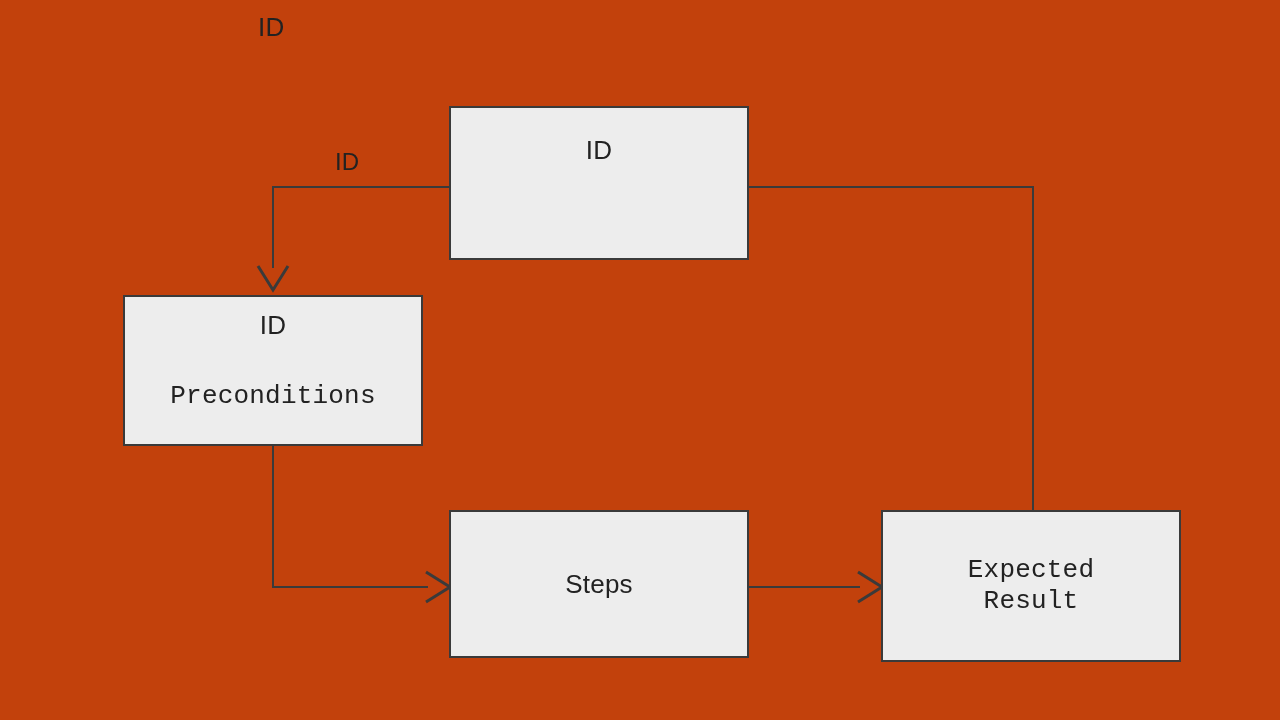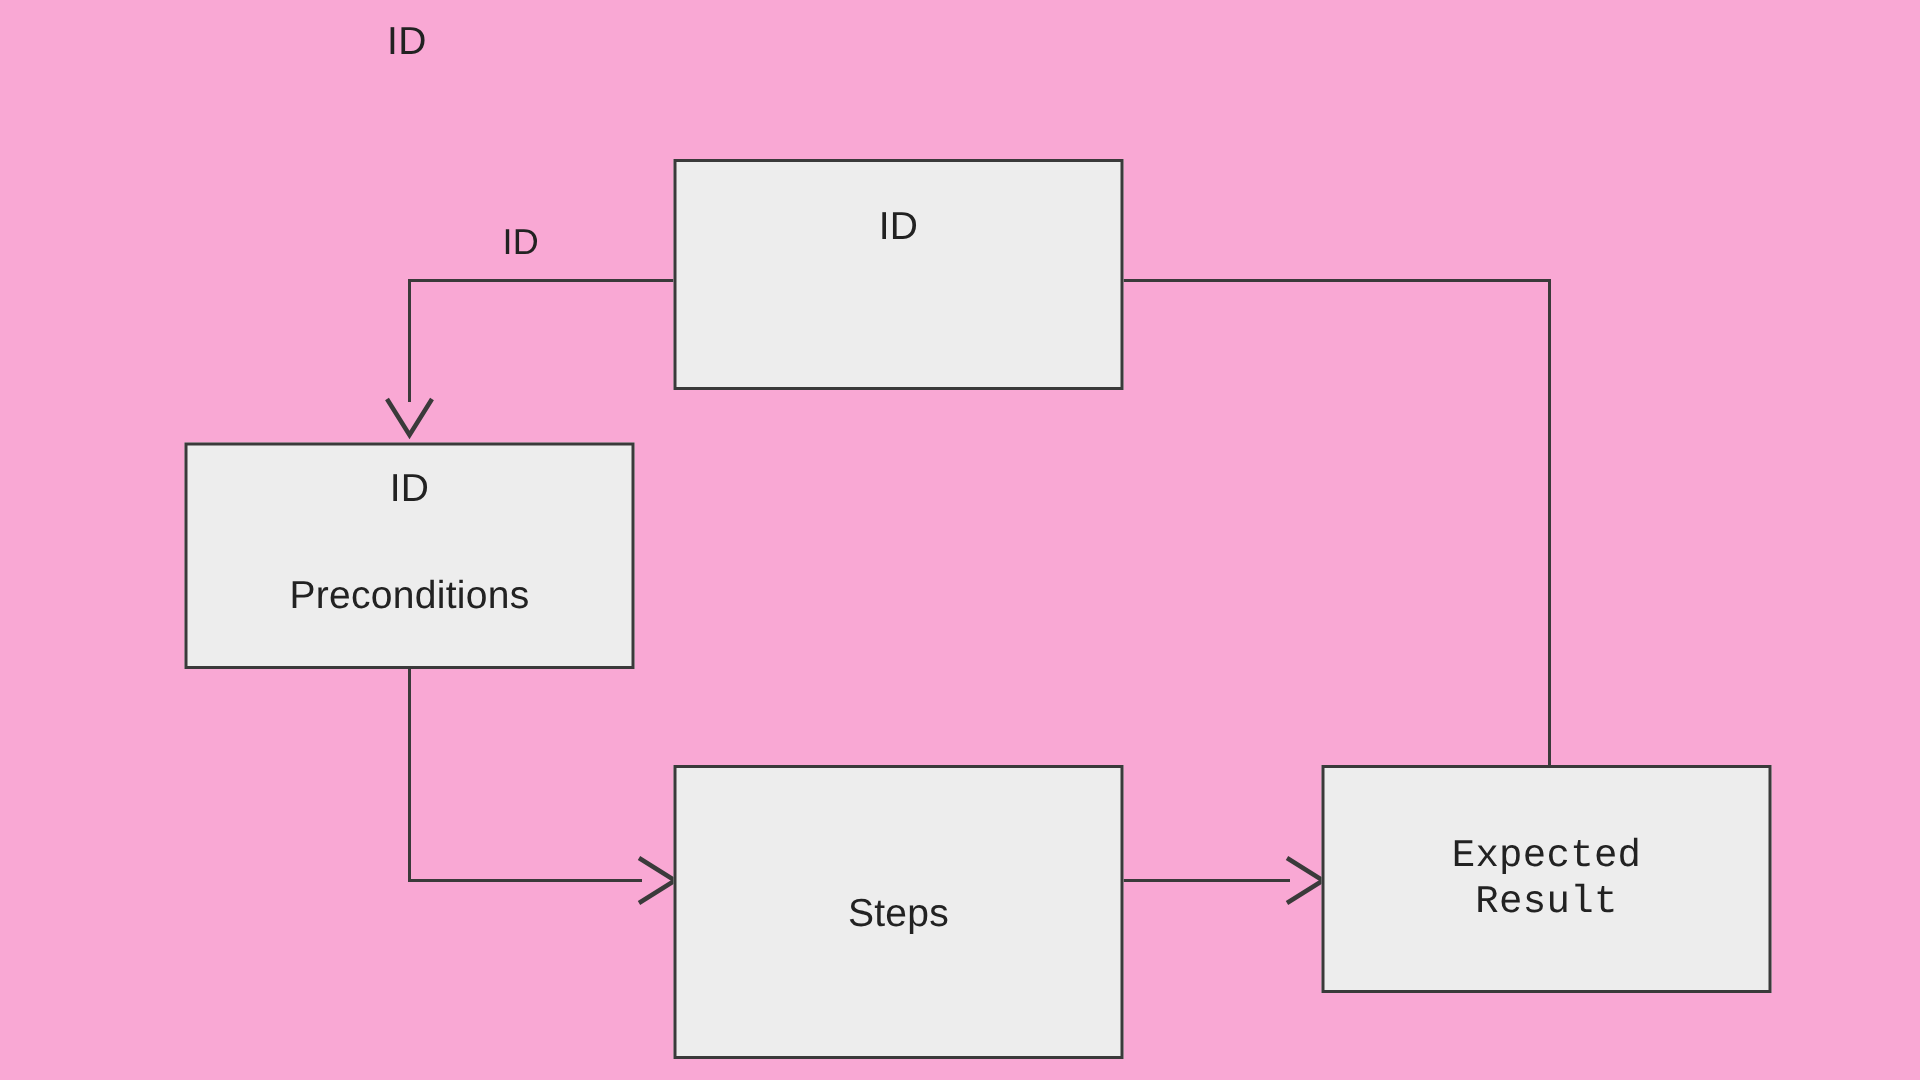--- a/index.html
+++ b/index.html
@@ -11,21 +11,21 @@
     width: 1280px;
     height: 720px;
     background: #c6c6c6;
     font-family: "Liberation Sans", sans-serif;
     overflow: hidden;
   }
   #diagram-canvas {
     position: relative;
     width: 1280px;
     height: 720px;
-    background: #f9a8d4;
+    background: #c2410c;
   }
   #connector-layer {
     position: absolute;
     left: 0;
     top: 0;
     width: 1280px;
     height: 720px;
     pointer-events: none;
   }
   .node-box {
@@ -58,26 +58,27 @@
   #node-preconditions {
     left: 123px;
     top: 295px;
     width: 300px;
     height: 151px;
     justify-content: flex-start;
     padding-top: 13px;
   }
   #node-preconditions .node-label.secondary {
     margin-top: 40px;
+    font-family: Liberation Mono, monospace;
   }
   #node-steps {
     left: 449px;
     top: 510px;
     width: 300px;
-    height: 196px;
+    height: 148px;
     justify-content: center;
   }
   #node-expected-result {
     left: 881px;
     top: 510px;
     width: 300px;
     height: 152px;
     justify-content: center;
     font-family: Liberation Mono, monospace;
   }

